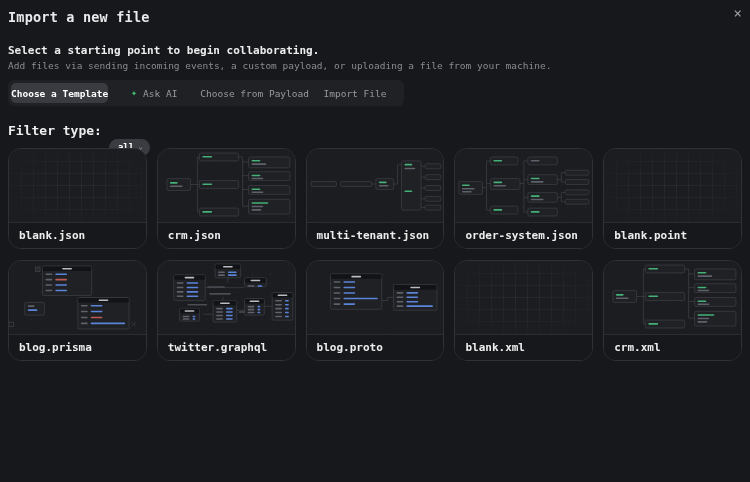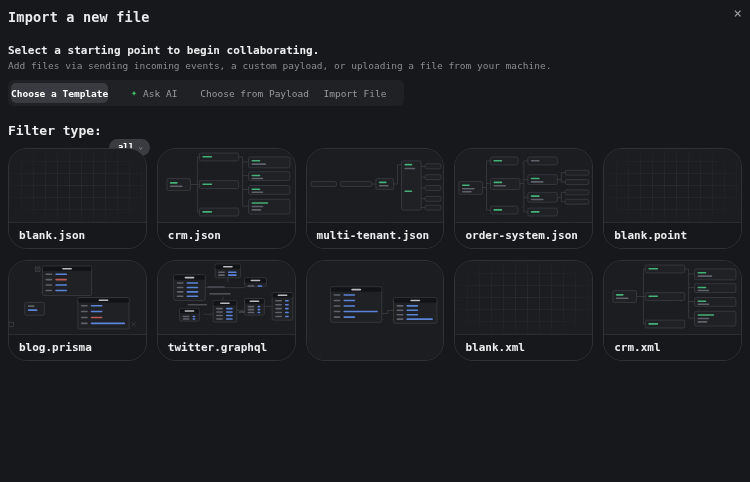--- a/index.html
+++ b/index.html
@@ -45,21 +45,21 @@
     padding: 3px 7px 3px 9px; cursor: pointer; height: 17px; margin-top: 33px;
   }
   .chev { color: #8e9095; font-size: 8px; line-height: 1; font-weight: normal; }
 
   .grid {
     margin-top: 9px;
     display: grid; grid-template-columns: repeat(5, 1fr);
     gap: 11px 10px;
   }
   .card {
-    height: 101px; border: 1px solid #2f3136; border-radius: 19px;
+    height: 101px; border: 1px solid #2f3136; border-radius: 13px;
     overflow: hidden; background: #17181b;
     display: flex; flex-direction: column; cursor: pointer;
   }
   .preview { position: relative; flex: 1; background: #1b1d20; overflow: hidden; }
   .preview svg { position: absolute; inset: 0; width: 100%; height: 100%; display: block; }
 
   .p-blank-grid {
     background:
       radial-gradient(ellipse at center, rgba(27,29,32,0) 0%, rgba(27,29,32,0.55) 55%, #1b1d20 85%),
       repeating-linear-gradient(to right, rgba(255,255,255,0.05) 0 1px, transparent 1px 12px),
@@ -348,20 +348,21 @@
             <rect x="91" y="31.5" width="7" height="1.6" rx="0.8" fill="#5f626a"></rect>
             <rect x="101" y="31.5" width="12" height="1.6" rx="0.8" fill="#5b84d9"></rect>
             <rect x="91" y="36" width="7" height="1.6" rx="0.8" fill="#5f626a"></rect>
             <rect x="101" y="36" width="12" height="1.6" rx="0.8" fill="#5b84d9"></rect>
             <rect x="91" y="40.5" width="7" height="1.6" rx="0.8" fill="#5f626a"></rect>
             <rect x="101" y="40.5" width="12" height="1.6" rx="0.8" fill="#5b84d9"></rect>
             <rect x="91" y="45" width="7" height="1.6" rx="0.8" fill="#5f626a"></rect>
             <rect x="101" y="45" width="27" height="1.6" rx="0.8" fill="#5b84d9"></rect>
           </svg>
         </div>
+        <div class="card-footer">blog.proto</div>
       </div>
       <div class="card">
         <div class="preview p-blank-grid"></div>
         <div class="card-footer">blank.xml</div>
       </div>
       <div class="card">
         <div class="preview p-tree-diagram">
           <svg viewBox="0 0 139 74" preserveAspectRatio="xMidYMid meet">
             <path d="M33,36 H40 M40,8 V64 M40,8 H42 M40,36 H42 M40,64 H42" stroke="#3c3f45" stroke-width="0.8" fill="none"></path>
             <rect x="9" y="30" width="24" height="12" rx="1.5" fill="#1f2125" stroke="#46484e" stroke-width="0.6"></rect>

